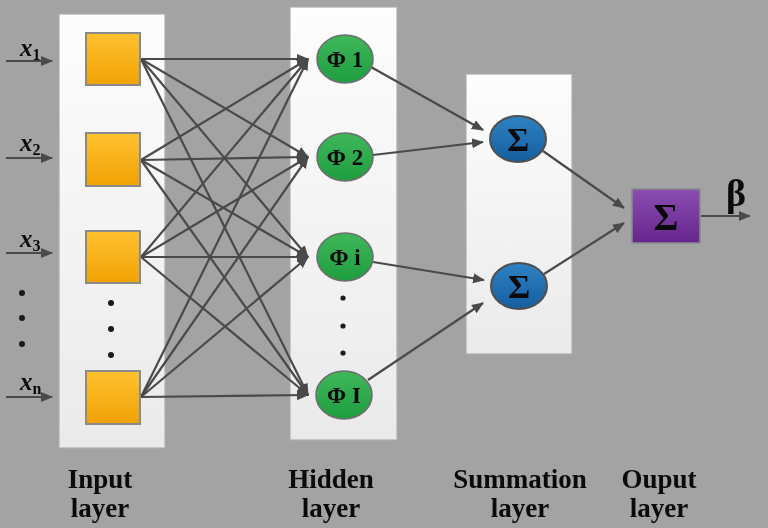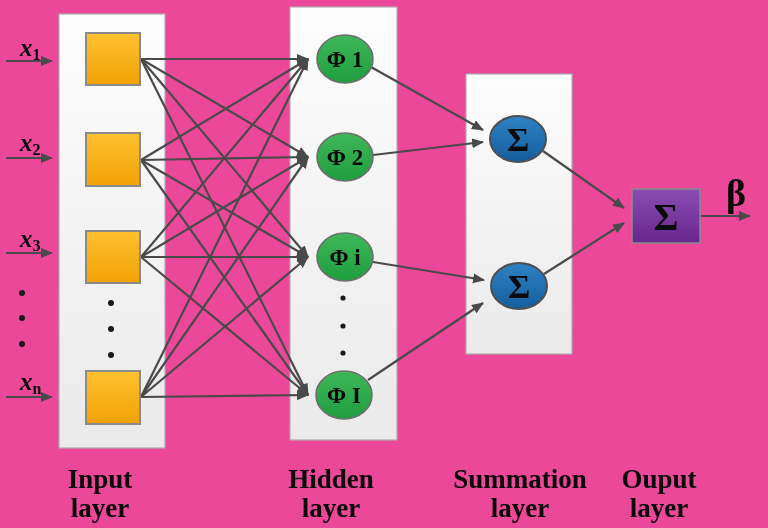--- a/index.html
+++ b/index.html
@@ -1,19 +1,19 @@
 <!DOCTYPE html>
 <html><head>
 <meta charset="utf-8">
 <style>
   html, body { margin: 0; padding: 0; background: #ffffff; }
   .stage {
     position: relative;
     width: 768px; height: 528px;
-    background: #ec4899;
+    background: #a3a3a3;
     font-family: "Liberation Serif", serif;
     overflow: hidden;
   }
   svg text { font-family: "Liberation Serif", serif; fill: #0a0a0a; }
   .edge { stroke: #4a4a4a; stroke-width: 2.2; fill: none; }
   .panel { fill: url(#gPanel); stroke: #adadad; stroke-width: 1.2; }
   .in-node { fill: url(#gOrange); stroke: #8a8a8a; stroke-width: 2; }
   .hid-node { fill: url(#gGreen); stroke: #6e6e6e; stroke-width: 1.6; }
   .sum-node { fill: url(#gBlue); stroke: #4f4f4f; stroke-width: 2; }
   .out-node { fill: url(#gPurple); stroke: #8a8a8a; stroke-width: 1.6; }

